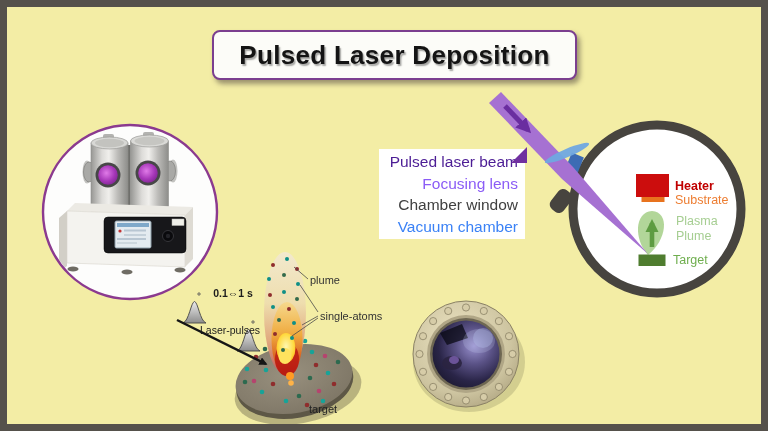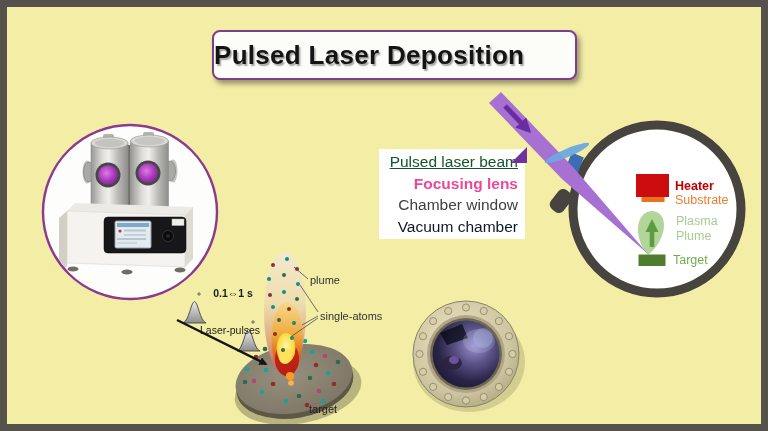--- a/index.html
+++ b/index.html
@@ -5,36 +5,36 @@
   html,body{margin:0;padding:0;background:#9a9a92;}
   .frame{
     position:relative;width:768px;height:431px;box-sizing:border-box;
     background:#f3eda5;border:7px solid #55514b;overflow:hidden;
     font-family:"Liberation Sans",sans-serif;
   }
   .title-box{
     position:absolute;left:205px;top:23px;width:365px;height:50px;box-sizing:border-box;
     background:#fcfcf8;border:2.5px solid #7b3f8f;border-radius:8px;
     box-shadow:3px 4px 5px rgba(70,60,55,.5);
-    display:flex;align-items:center;justify-content:flex-start;
+    display:flex;align-items:center;justify-content:center;
   }
   .title-box h1{
     margin:0;font-size:26px;font-weight:bold;color:#141414;letter-spacing:.3px;
     text-shadow:1.5px 1.5px 1.5px rgba(0,0,0,.35);
   }
   .legend{
     position:absolute;left:372px;top:142px;width:146px;height:90px;box-sizing:border-box;
     background:#ffffff;display:flex;flex-direction:column;justify-content:center;
     align-items:flex-end;padding:0 7px;font-size:15.5px;line-height:21.5px;
   }
   .legend div{white-space:nowrap;}
-  .lg-beam{color:#14532d;text-decoration:underline;}
-  .lg-lens{color:#ec4899;font-weight:bold;}
+  .lg-beam{color:#4c1d95;}
+  .lg-lens{color:#8b5cf6;}
   .lg-window{color:#404040;}
-  .lg-chamber{color:#0f172a;}
+  .lg-chamber{color:#3b82f6;}
   svg.overlay{position:absolute;left:0;top:0;pointer-events:none;}
   text{font-family:"Liberation Sans",sans-serif;}
 </style>
 </head>
 <body>
 
 <div class="frame">
 
   <div class="title-box">
     <h1>Pulsed Laser Deposition</h1>

